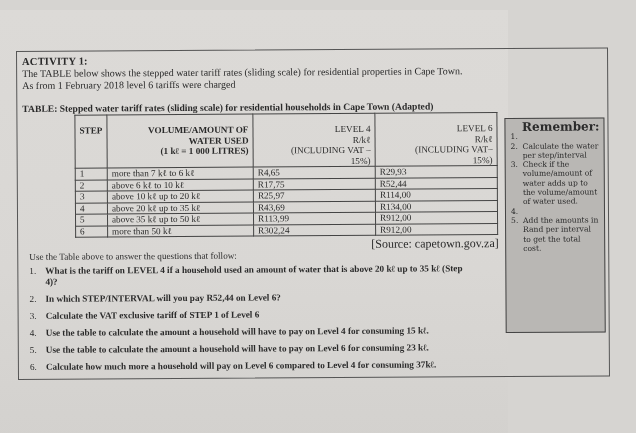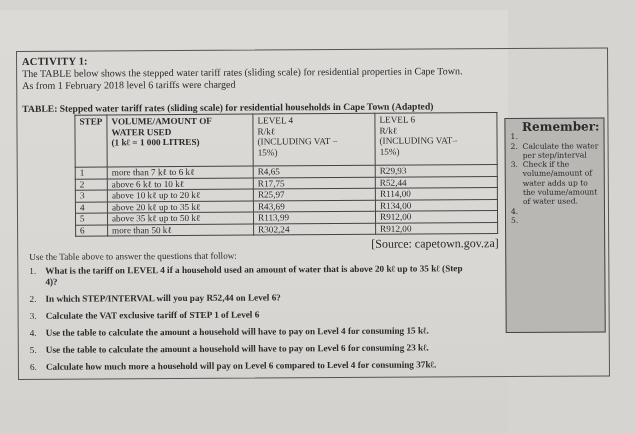--- a/index.html
+++ b/index.html
@@ -33,21 +33,21 @@
     white-space: nowrap;
   }
   table.tariff {
     position: absolute; left: 57px; top: 63px;
     border-collapse: collapse; font-size: 9.2px; line-height: 10.5px;
   }
   table.tariff td, table.tariff th {
     border: 1px solid #444; padding: 0 4px; vertical-align: top;
     text-align: left; font-weight: normal; white-space: nowrap;
   }
-  table.tariff th { font-weight: bold; padding-top: 1px; }
+  table.tariff th { font-weight: bold; padding-top: 10px; text-align: right; }
   table.tariff th.lvl { font-weight: normal; }
   .col-step { width: 17px; }
   .col-vol { width: 137px; }
   .col-l4 { width: 113px; margin-top: 48px; }
   .col-l6 { width: 113px; }
   .head-row { height: 52px; }
   .data-row td { height: 9px; }
   .source {
     position: absolute; left: 353px; top: 187px; font-size: 12px; white-space: nowrap;
   }
@@ -201,18 +201,19 @@
         </li>
         <li>
           <span class="n">3.</span>
           <span class="t">Check if the volume/amount of water adds up to the volume/amount of water used.</span>
         </li>
         <li>
           <span class="n">4.</span>
         </li>
         <li>
           <span class="n">5.</span>
+          <span class="t">Add the amounts in Rand per interval to get the total cost.</span>
         </li>
       </ol>
     </div>
 
   </div>
 </div>
 
 </body></html>

